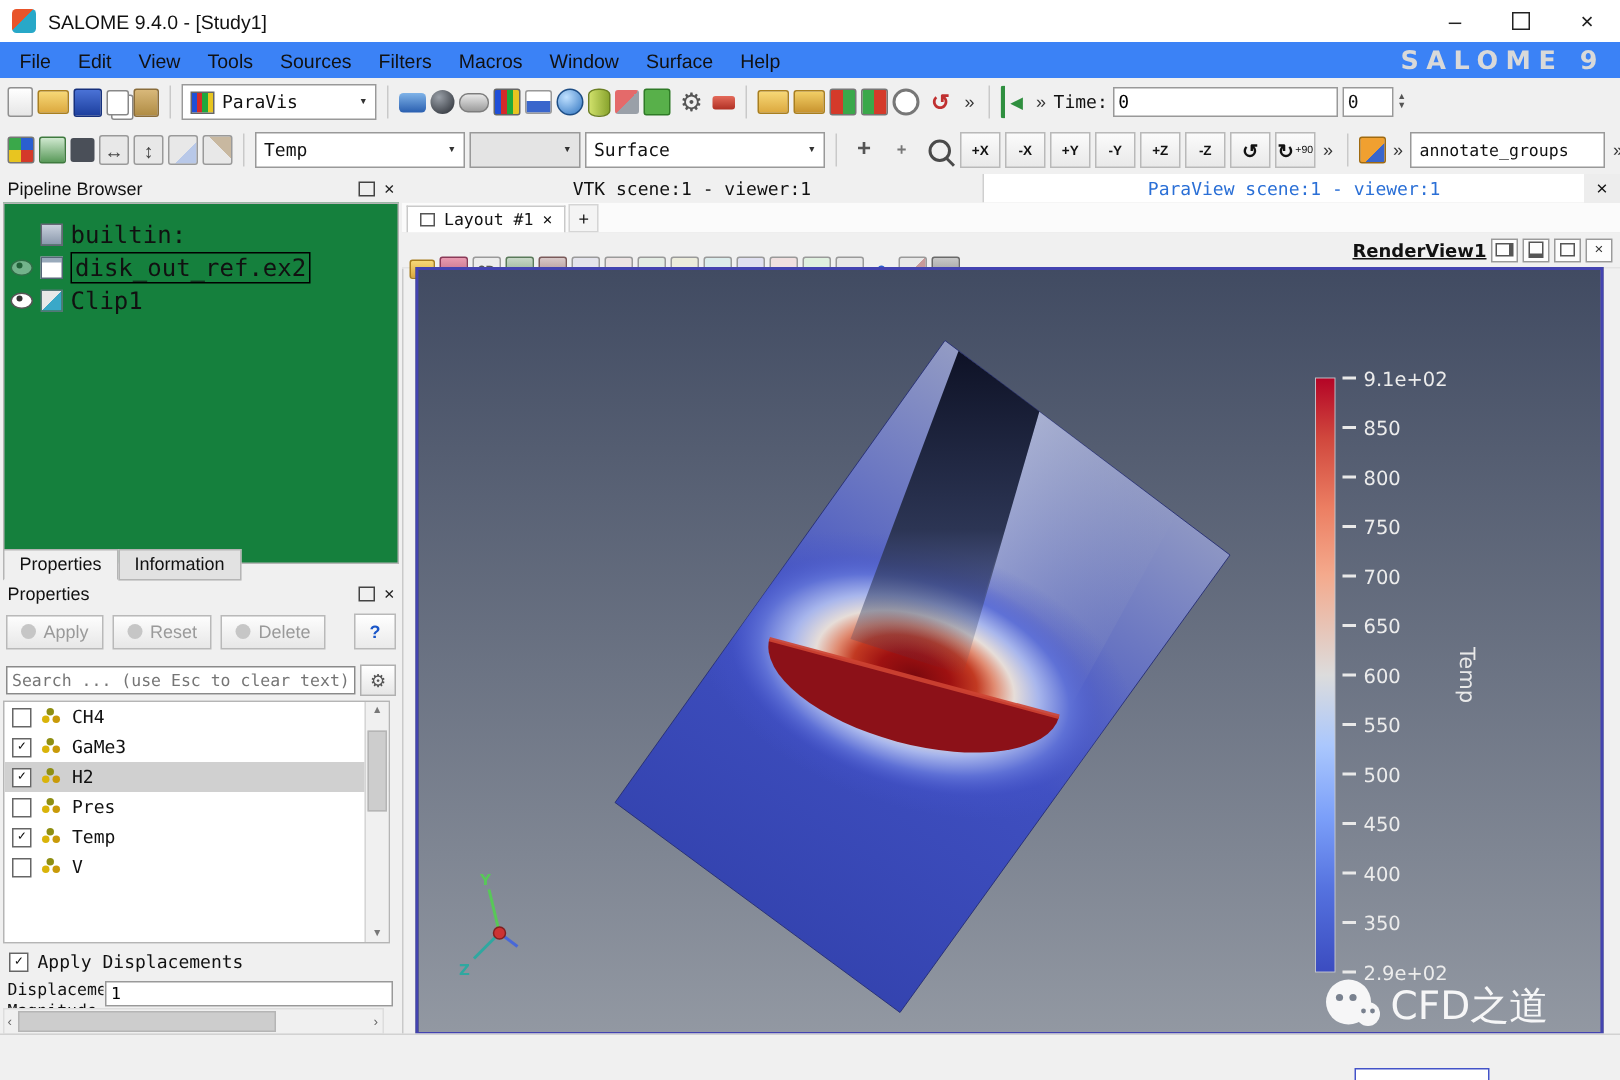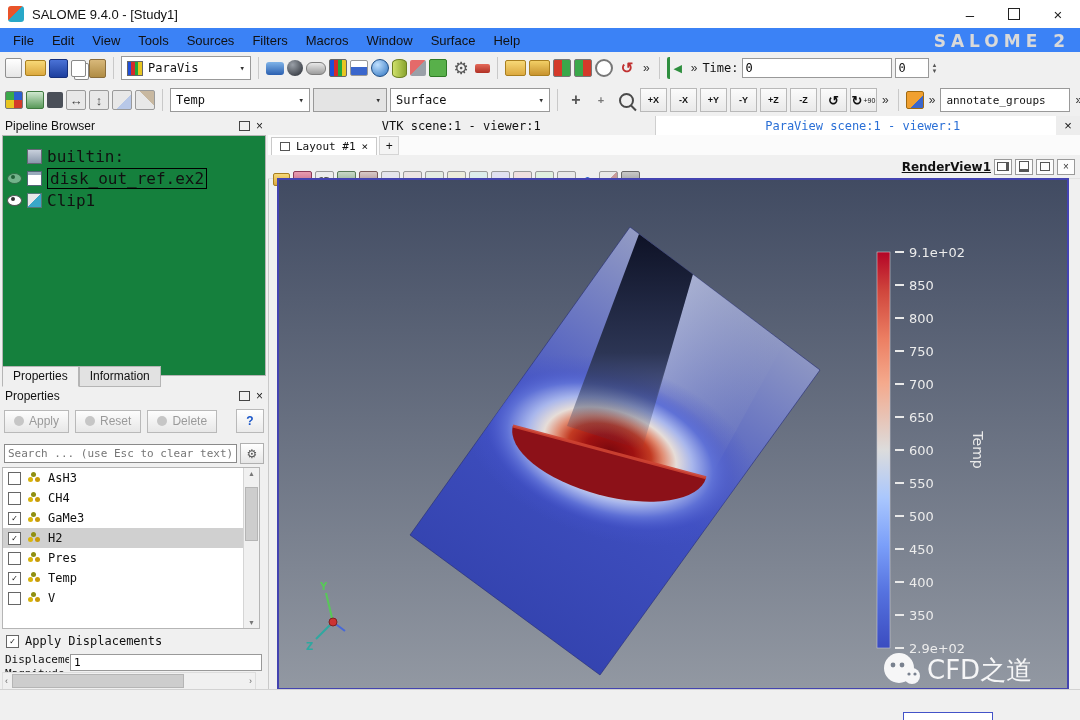--- a/index.html
+++ b/index.html
@@ -110,21 +110,21 @@
     <span class="menu-item">Edit</span>
     <span class="menu-item">View</span>
     <span class="menu-item">Tools</span>
     <span class="menu-item">Sources</span>
     <span class="menu-item">Filters</span>
     <span class="menu-item">Macros</span>
     <span class="menu-item">Window</span>
     <span class="menu-item">Surface</span>
     <span class="menu-item">Help</span>
   </div>
-  <div class="brand">SALOME 2</div>
+  <div class="brand">SALOME 9</div>
 
   <div class="toolbar tb1">
     <span class="tbi" style="width:15px;height:18px;background:linear-gradient(#fff,#e6e6e6);border:1px solid #909090;"></span>
     <span class="tbi" style="width:19px;height:14px;background:linear-gradient(#f7d877,#dca93f);border:1px solid #a97f1f;"></span>
     <span class="tbi" style="width:17px;height:17px;background:linear-gradient(#4a72d6,#1d3f9e);border:1px solid #16307c;"></span>
     <span class="tbi" style="width:13px;height:15px;background:#fff;border:1px solid #888;box-shadow:3px 3px 0 -1px #fff,3px 3px 0 0 #888;"></span>
     <span class="tbi" style="width:15px;height:17px;background:linear-gradient(#d8b87a,#b08c44);border:1px solid #8a6d3b;"></span>
     <span class="sep"></span>
     <div class="combo" style="width:118px;">
       <span class="pvicon"></span>
@@ -270,25 +270,20 @@
         </span>
       <span class="helpbtn">?</span>
     </div>
 
     <div class="searchrow">
       <input class="search" placeholder="Search ... (use Esc to clear text)" style="">
       <span class="gearbtn">⚙</span>
     </div>
 
     <div class="varlist">
-      <div class="vrow">
-        <span class="cb"></span>
-          <span class="mol"></span>
-          <span>AsH3</span>
-      </div>
       <div class="vrow">
         <span class="cb"></span>
           <span class="mol"></span>
           <span>CH4</span>
       </div>
       <div class="vrow">
         <span class="cb">✓</span>
           <span class="mol"></span>
           <span>GaMe3</span>
       </div>

